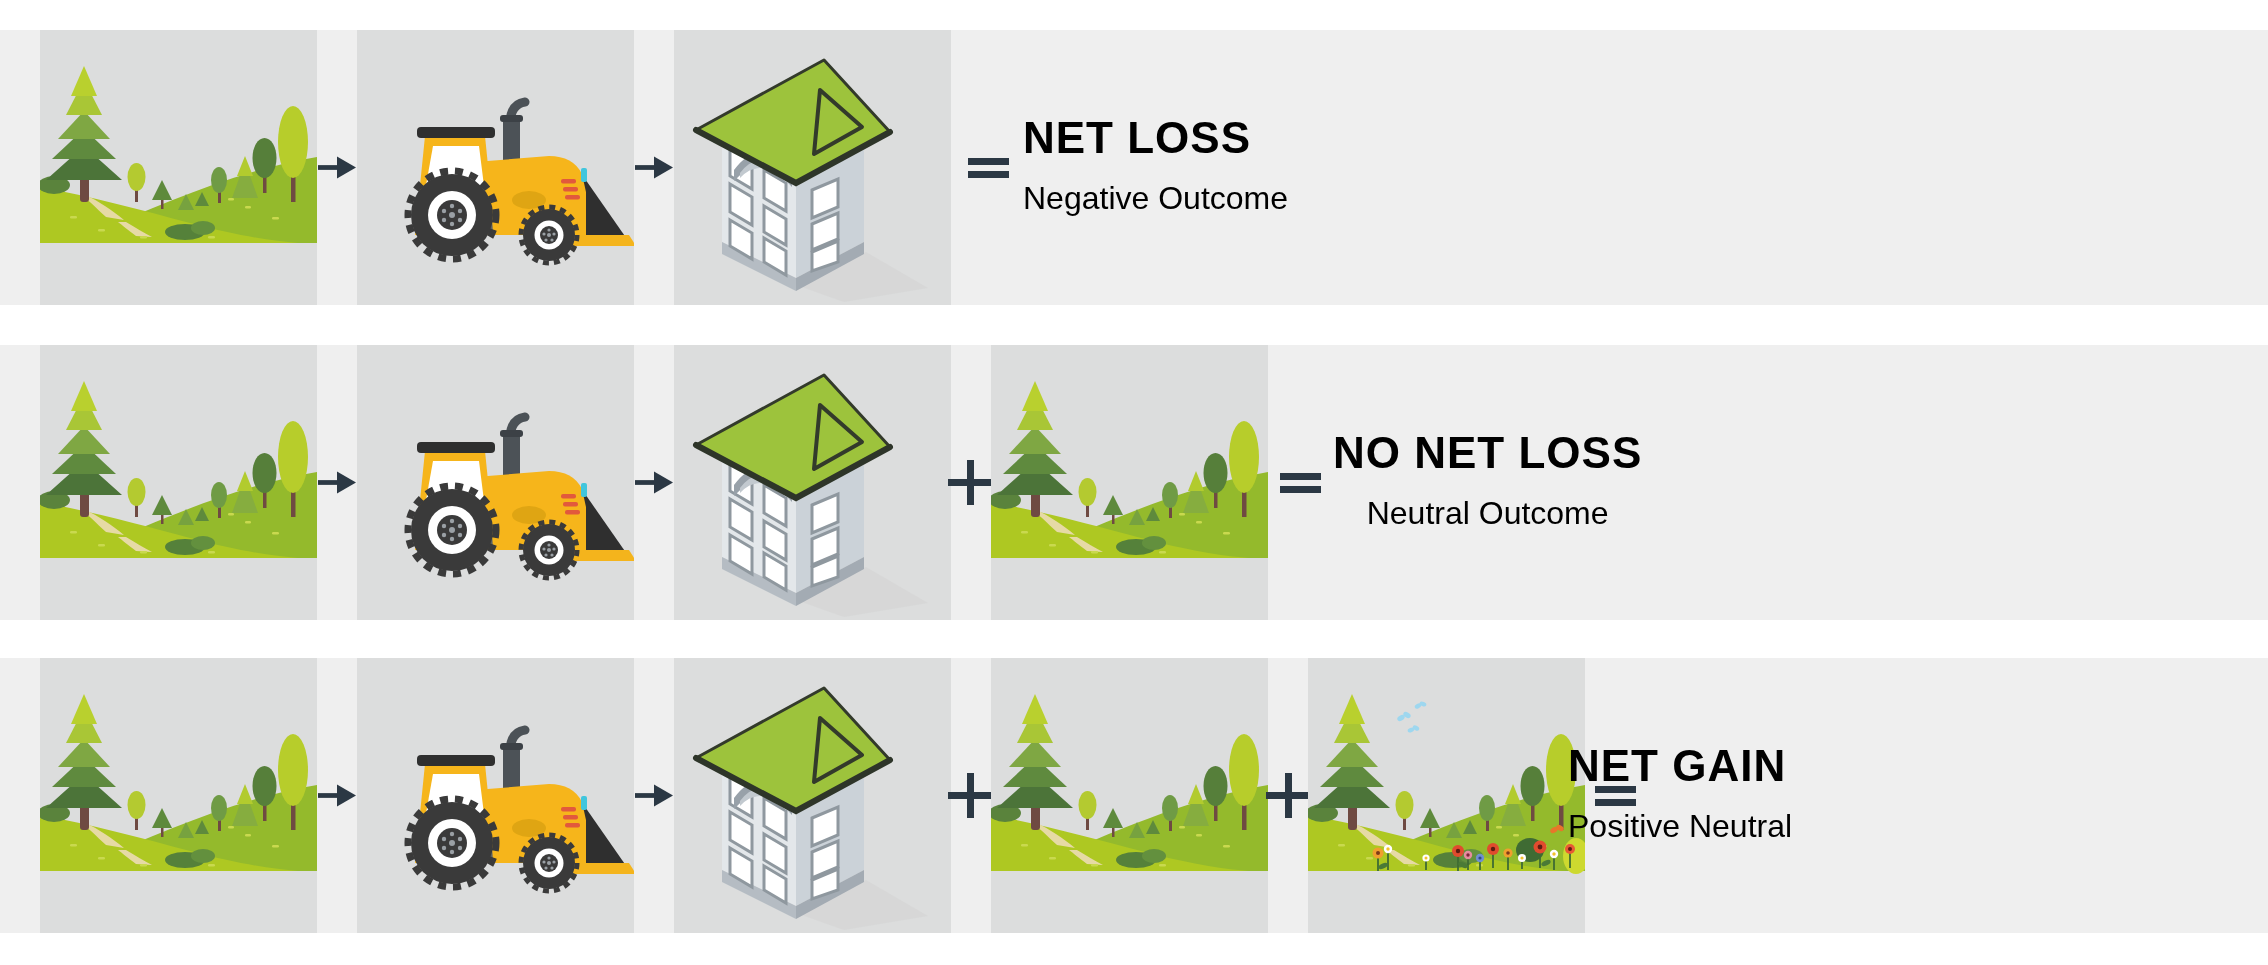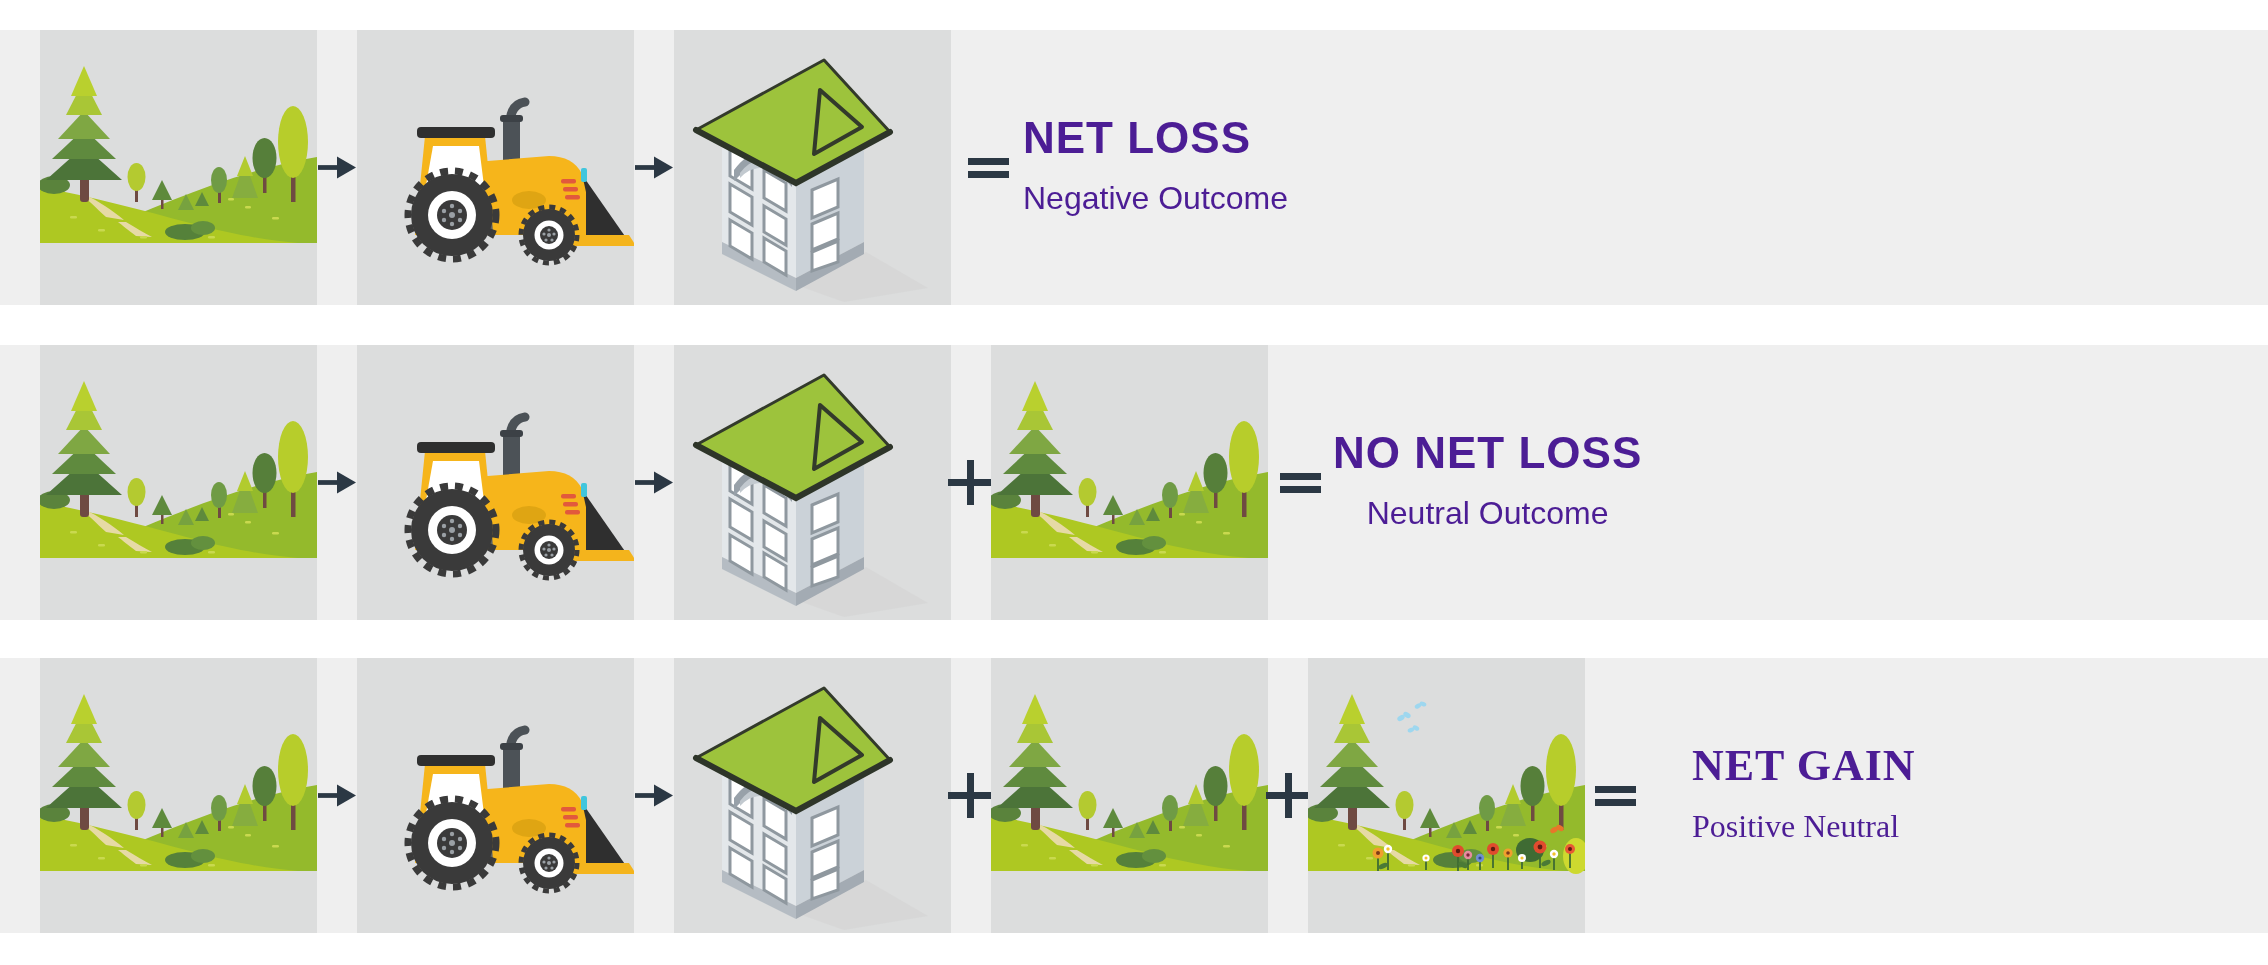--- a/index.html
+++ b/index.html
@@ -12,22 +12,22 @@
   .tile{position:absolute;top:0;width:277px;height:275px;background:#dcdddd;}
   .tile svg.art{position:absolute;left:0;top:0;width:277px;height:275px;display:block;}
   .t1{left:40px;} .t2{left:357px;} .t3{left:674px;} .t4{left:991px;} .t5{left:1308px;}
   svg.op{position:absolute;display:block;}
   .op-arrow{width:38px;height:27px;top:124px;}
   .a1{left:318px;} .a2{left:635px;}
   .op-plus{width:45px;height:45px;top:115px;}
   .p1{left:948px;} .p2{left:1266px;}
   .op-equals{width:41px;height:28px;top:124px;}
   .eq-1{left:968px;} .eq-2{left:1280px;} .eq-3{left:1595px;}
-  .result{position:absolute;top:78px;color:#4c1d95;white-space:nowrap;}
-  .r1{left:1023px;} .r2{left:1333px;text-align:center;} .r3{left:1692px;font-family:Liberation Serif, serif;}
+  .result{position:absolute;top:78px;color:#000000;white-space:nowrap;}
+  .r1{left:1023px;} .r2{left:1333px;text-align:center;} .r3{left:1568px;}
   .heading{font-size:44px;font-weight:700;letter-spacing:1px;line-height:60px;}
   .subheading{font-size:32px;font-weight:400;line-height:60px;}
   #defs{position:absolute;width:0;height:0;overflow:hidden;}
 </style>
 </head>
 <body>
 
 <svg id="defs" aria-hidden="true">
   <defs>
 

